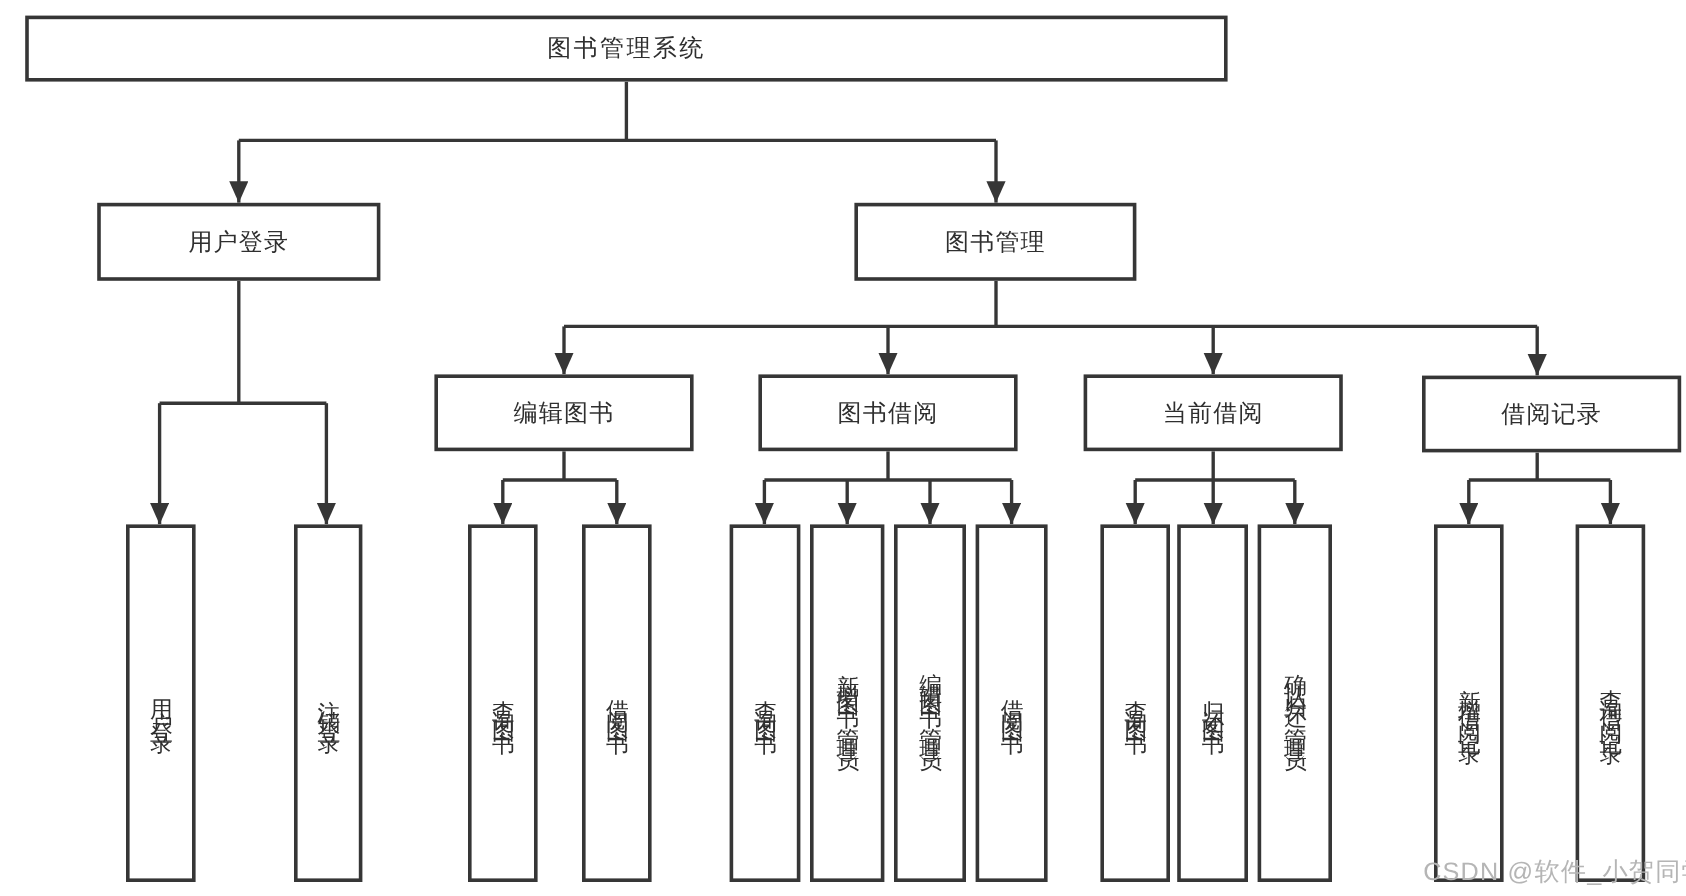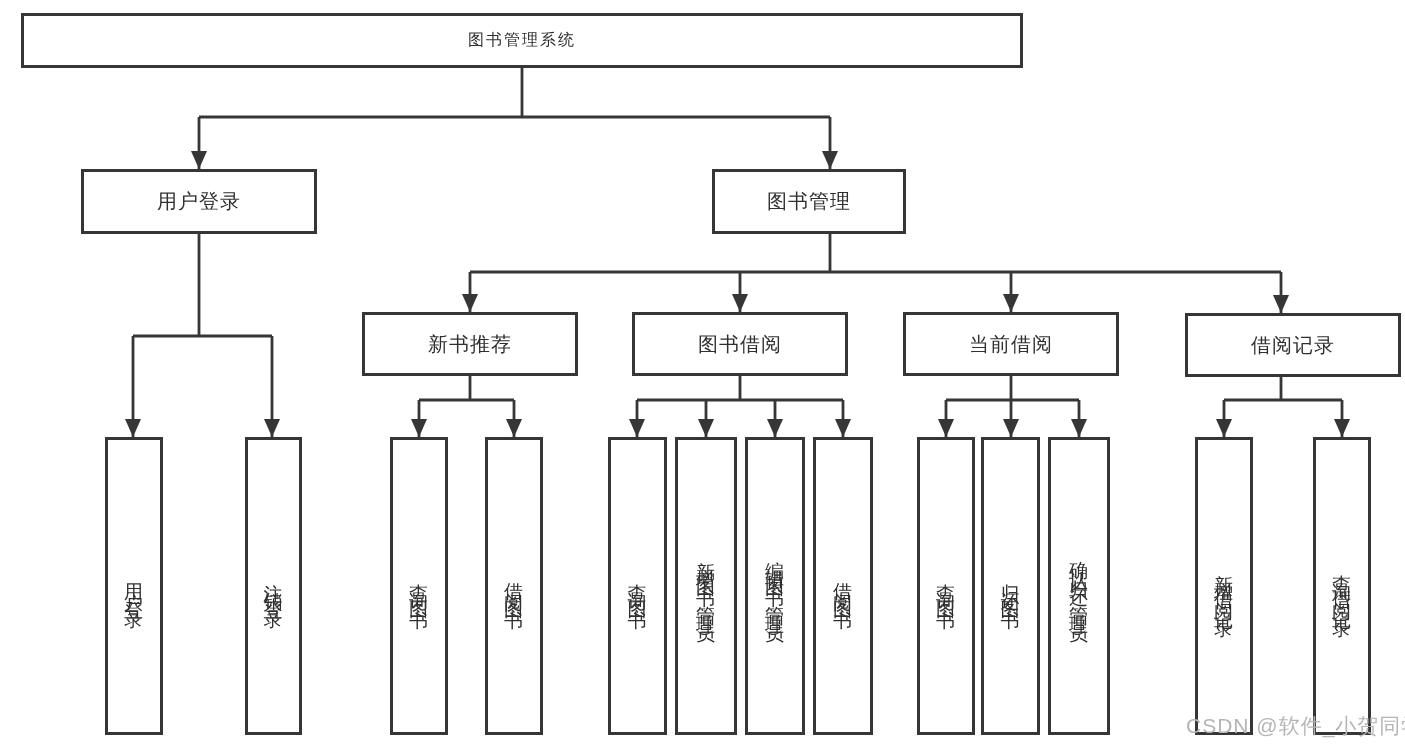--- a/index.html
+++ b/index.html
@@ -16,21 +16,21 @@
     box-sizing:border-box;
     background:#ffffff;
     border:3px solid #363636;
     display:flex;
     align-items:center;
     justify-content:center;
     color:#2f2f2f;
     z-index:2;
     text-align:center;
   }
-  .root-box{font-size:16px;letter-spacing:2px;}
+  .root-box{font-size:20px;letter-spacing:2px;}
   .hbox{font-size:20px;letter-spacing:1px;}
   .vbox{
     writing-mode:vertical-rl;
     text-orientation:mixed;
     font-size:19px;
     letter-spacing:9px;
     line-height:1;
   }
   .watermark{
     position:absolute;
@@ -93,23 +93,23 @@
       <path d="M1281,377 V400"></path>
       <path d="M1224,400 H1342"></path>
       <path d="M1224,400 V437" marker-end="url(#arw)"></path>
       <path d="M1342,400 V437" marker-end="url(#arw)"></path>
     </g>
   </svg>
 
   <div class="box root-box" style="left:21px;top:13px;width:1002px;height:55px;">图书管理系统</div>
 
   <div class="box hbox" style="left:81px;top:169px;width:236px;height:65px;">用户登录</div>
-  <div class="box hbox" style="left:712px;top:169px;width:194px;height:65px;">图书管理</div>
+  <div class="box hbox" style="left:712px;top:169px;width:235px;height:65px;">图书管理</div>
 
-  <div class="box hbox" style="left:362px;top:312px;width:216px;height:64px;">新书推荐</div>
+  <div class="box hbox" style="left:362px;top:312px;width:216px;height:64px;">编辑图书</div>
   <div class="box hbox" style="left:632px;top:312px;width:216px;height:64px;">图书借阅</div>
   <div class="box hbox" style="left:903px;top:312px;width:216px;height:64px;">当前借阅</div>
   <div class="box hbox" style="left:1173px;top:313px;width:216px;height:64px;margin-left:12px;">借阅记录</div>
 
   <div class="box vbox" style="left:105px;top:437px;width:58px;height:298px;">用户登录</div>
   <div class="box vbox" style="left:245px;top:437px;width:57px;height:298px;">注销登录</div>
 
   <div class="box vbox" style="left:390px;top:437px;width:58px;height:298px;">查询图书</div>
   <div class="box vbox" style="left:485px;top:437px;width:58px;height:298px;">借阅图书</div>
 

